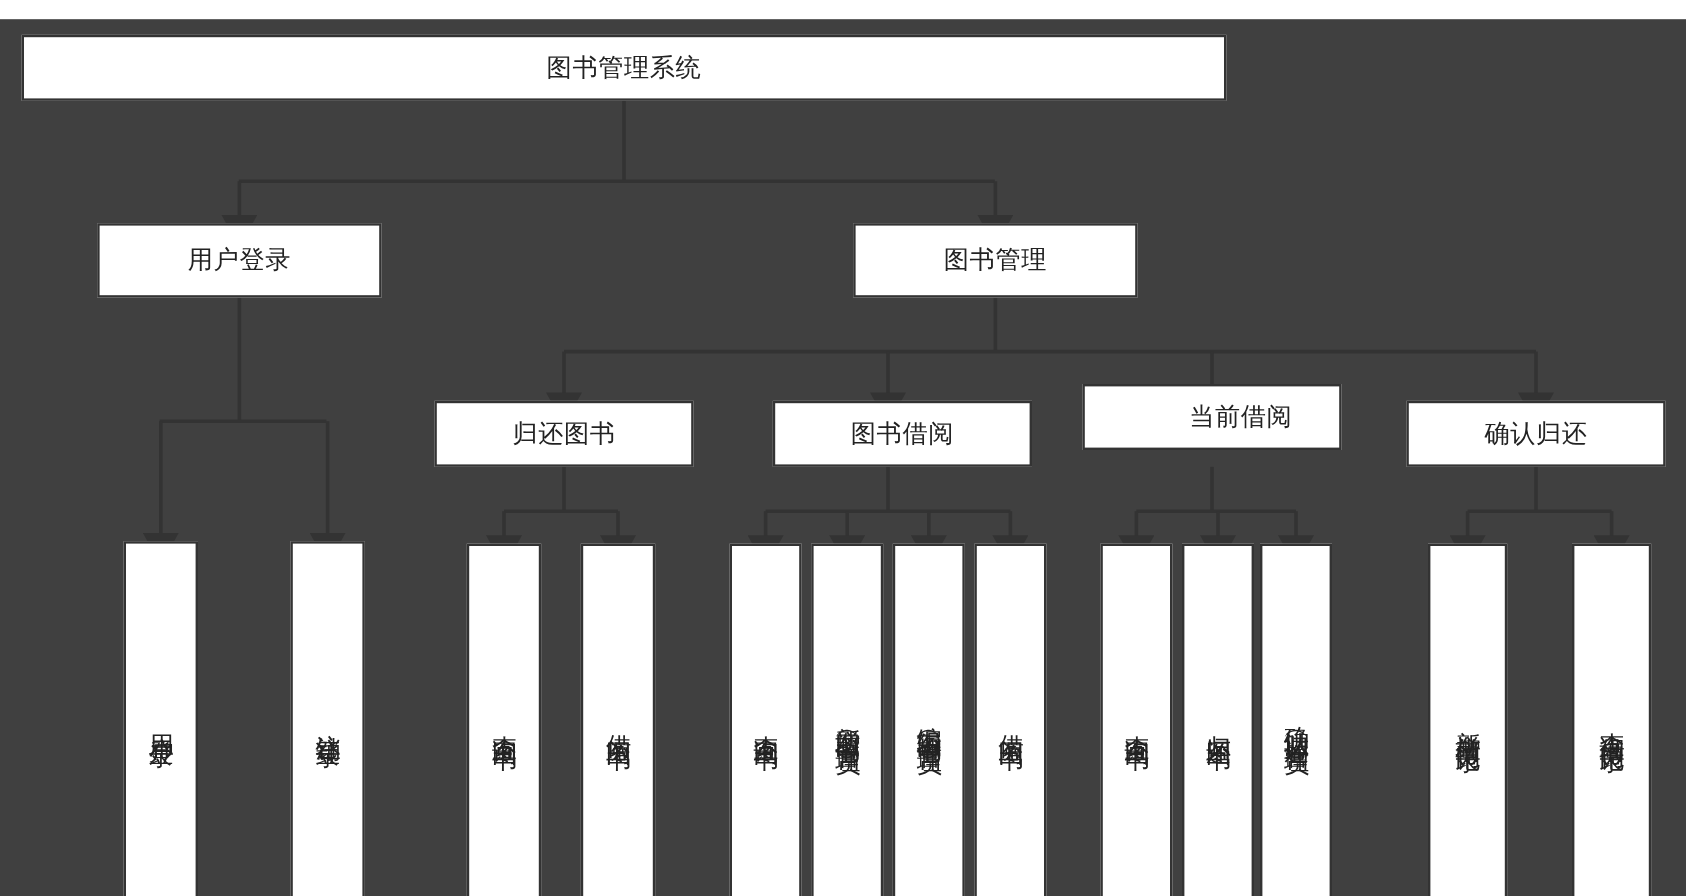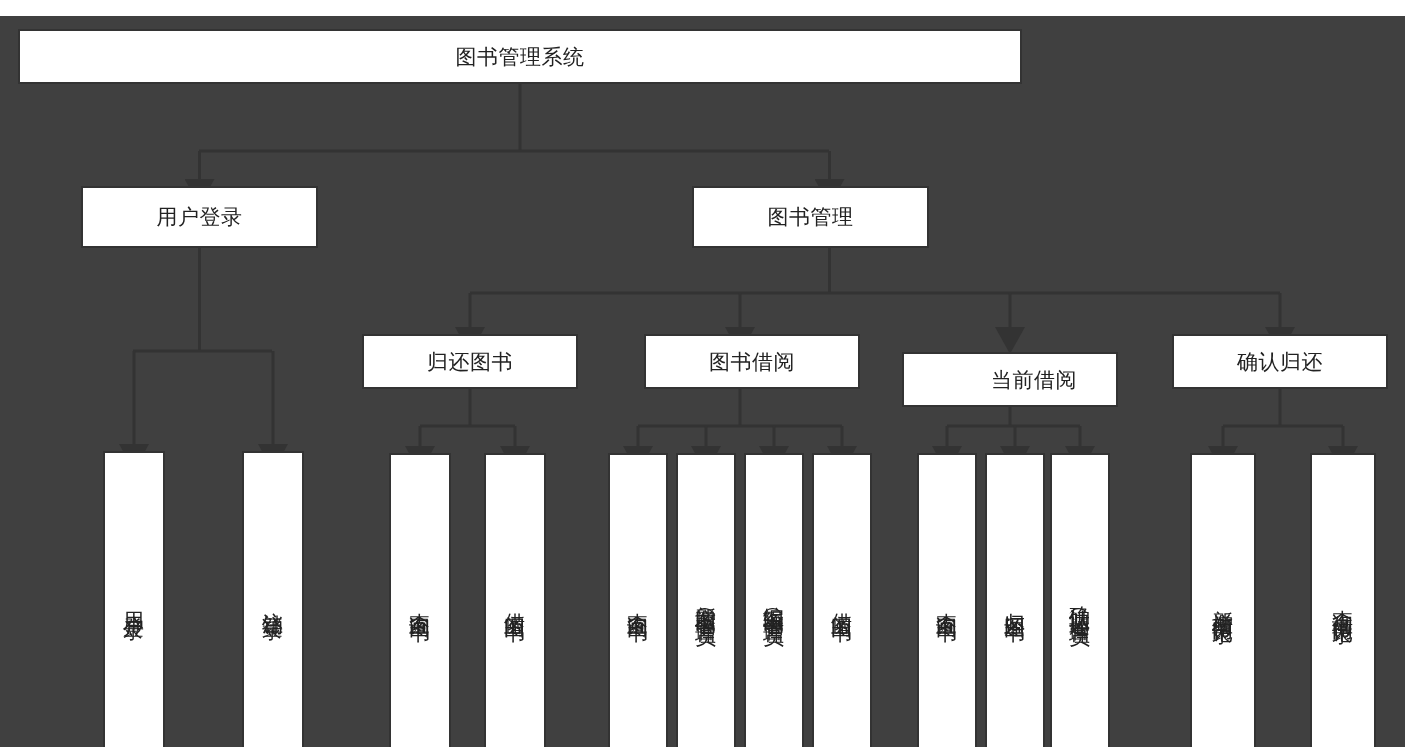--- a/index.html
+++ b/index.html
@@ -117,30 +117,30 @@
       </g>
   </svg>
 
   <div id="nodes-layer">
       <div class="node horizontal" style="left: 18px; top: 13px; width: 1004px; height: 55px;">
         <span class="node-label">图书管理系统</span>
       </div>
       <div class="node horizontal" style="left: 81px; top: 170px; width: 237px; height: 62px;">
         <span class="node-label">用户登录</span>
       </div>
-      <div class="node horizontal" style="left: 692px; top: 170px; width: 237px; height: 62px;">
+      <div class="node horizontal" style="left: 711px; top: 170px; width: 237px; height: 62px;">
         <span class="node-label">图书管理</span>
       </div>
       <div class="node horizontal" style="left: 362px; top: 318px; width: 216px; height: 55px;">
         <span class="node-label">归还图书</span>
       </div>
       <div class="node horizontal" style="left: 644px; top: 318px; width: 216px; height: 55px;">
         <span class="node-label">图书借阅</span>
       </div>
-      <div class="node horizontal" style="left: 902px; top: 336px; width: 216px; height: 55px; padding-left: 48px;">
+      <div class="node horizontal" style="left: 902px; top: 304px; width: 216px; height: 55px; padding-left: 48px;">
         <span class="node-label">当前借阅</span>
       </div>
       <div class="node horizontal" style="left: 1172px; top: 318px; width: 216px; height: 55px;">
         <span class="node-label">确认归还</span>
       </div>
       <div class="node vertical" style="left: 103px; top: 435px; width: 62px; height: 300px;">
         <span class="node-label">用户登录</span>
       </div>
       <div class="node vertical" style="left: 242px; top: 435px; width: 62px; height: 300px;">
         <span class="node-label">注销登录</span>

